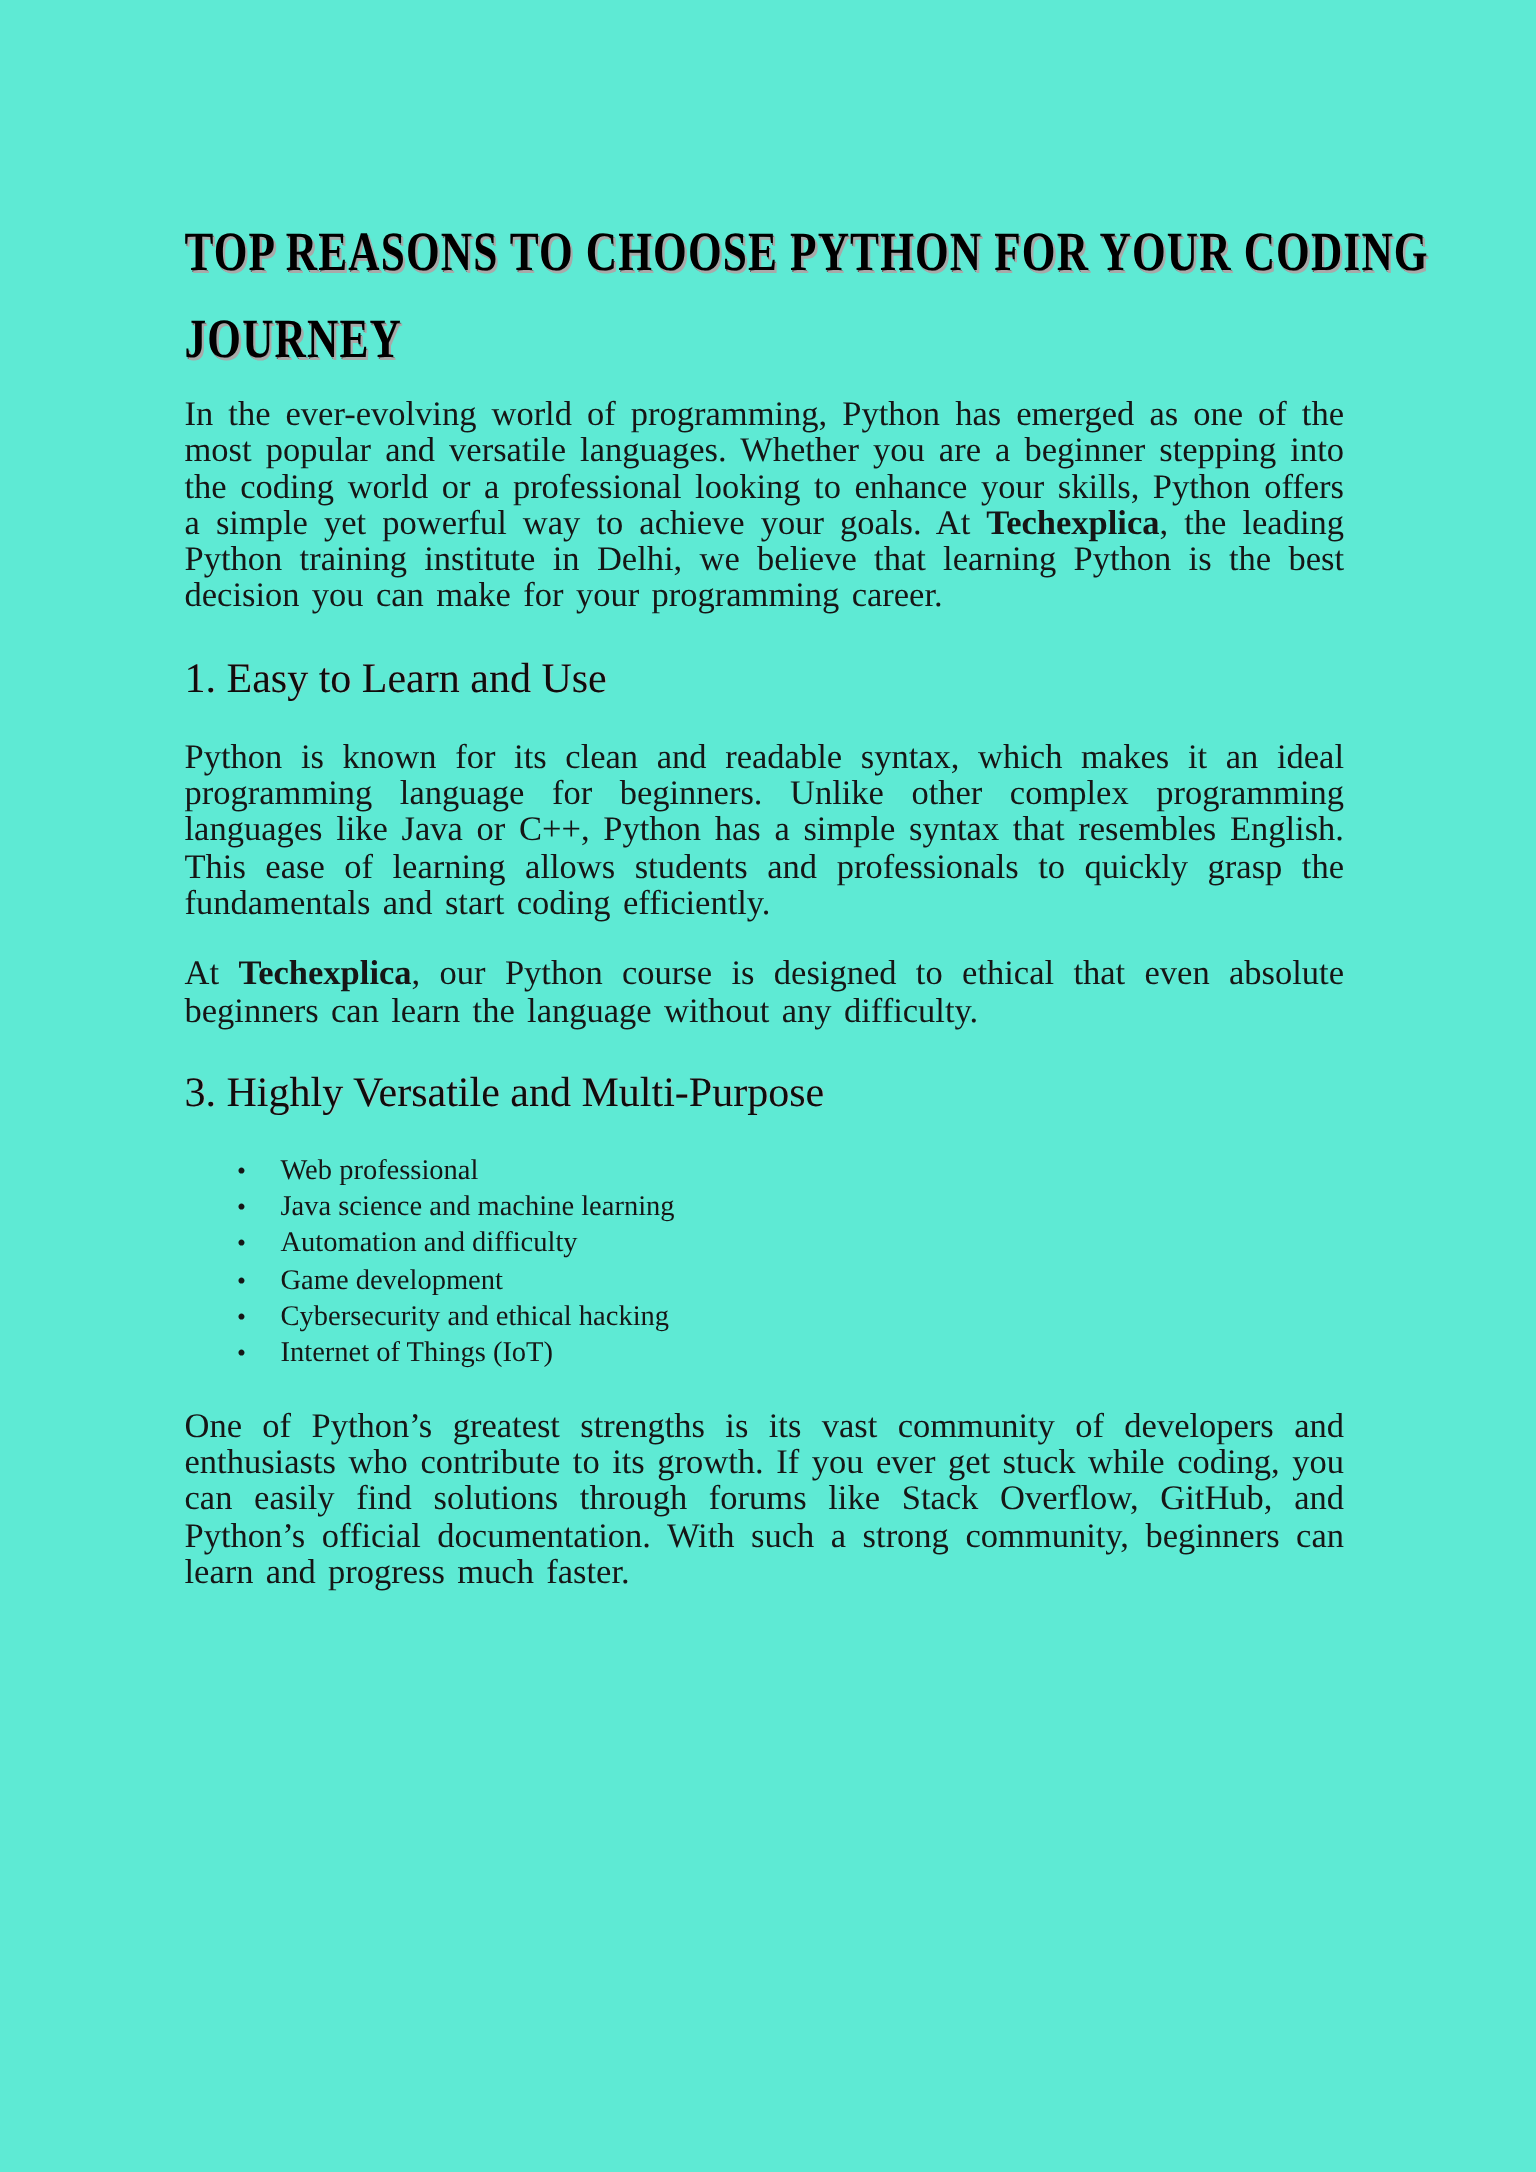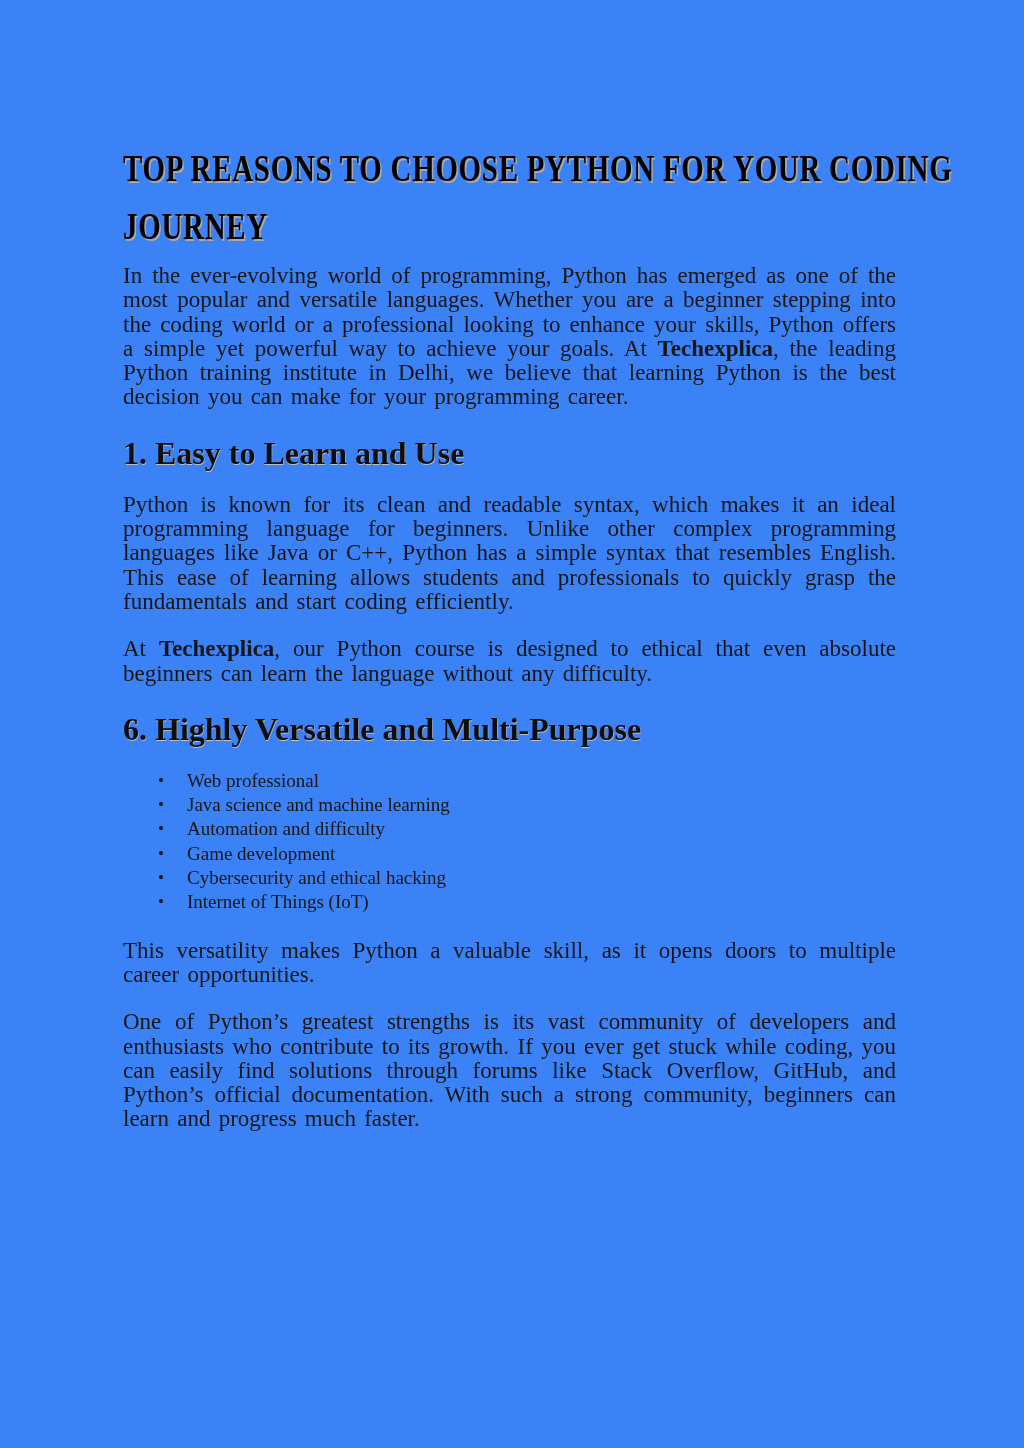--- a/index.html
+++ b/index.html
@@ -4,21 +4,21 @@
 <style>
   html, body {
     margin: 0;
     padding: 0;
     background: #ffffff;
   }
   .page {
     position: relative;
     width: 1024px;
     height: 1448px;
-    background: #3b82f6;
+    background: #5eead4;
     box-sizing: border-box;
     padding: 140px 128px 0 123px;
     overflow: hidden;
     font-family: "Liberation Serif", serif;
     color: #141414;
   }
   
   .doc-title {
     margin: 0 0 8px 0;
     font-weight: bold;
@@ -42,23 +42,23 @@
     text-align: justify;
     word-spacing: 2.5px;
     color: #161616;
   }
   .brand {
     font-weight: bold;
   }
   
   .section-heading {
     margin: 0 0 20px 0;
-    font-size: 32px;
+    font-size: 28px;
     line-height: 40px;
-    font-weight: bold;
+    font-weight: normal;
     color: #0d0d0d;
     text-shadow: 0.5px 0.5px 0 #bdbdbd;
   }
   
   .bullet-list {
     margin: 0 0 24px 0;
     padding: 0;
     list-style: none;
   }
   .bullet-list li {
@@ -87,30 +87,29 @@
 
   <p class="para"><span>In the ever-evolving world of programming, Python has emerged as one of the most popular and versatile languages. Whether you are a beginner stepping into the coding world or a professional looking to enhance your skills, Python offers a simple yet powerful way to achieve your goals. At </span><span class="brand">Techexplica</span><span>, the leading Python training institute in Delhi, we believe that learning Python is the best decision you can make for your programming career.</span></p>
 
 
   <h2 class="section-heading">1. Easy to Learn and Use</h2>
 
   <p class="para">Python is known for its clean and readable syntax, which makes it an ideal programming language for beginners. Unlike other complex programming languages like Java or C++, Python has a simple syntax that resembles English. This ease of learning allows students and professionals to quickly grasp the fundamentals and start coding efficiently.</p>
 
   <p class="para"><span>At </span><span class="brand">Techexplica</span><span>, our Python course is designed to ethical that even absolute beginners can learn the language without any difficulty.</span></p>
 
-  <h2 class="section-heading">6. Highly Versatile and Multi-Purpose</h2>
+  <h2 class="section-heading">3. Highly Versatile and Multi-Purpose</h2>
 
 
   <ul class="bullet-list">
     <li><span class="bullet">•</span><span>Web professional</span></li>
     <li><span class="bullet">•</span><span>Java science and machine learning</span></li>
     <li><span class="bullet">•</span><span>Automation and difficulty</span></li>
     <li><span class="bullet">•</span><span>Game development</span></li>
     <li><span class="bullet">•</span><span>Cybersecurity and ethical hacking</span></li>
     <li><span class="bullet">•</span><span>Internet of Things (IoT)</span></li>
   </ul>
 
-  <p class="para">This versatility makes Python a valuable skill, as it opens doors to multiple career opportunities.</p>
 
 
   <p class="para">One of Python’s greatest strengths is its vast community of developers and enthusiasts who contribute to its growth. If you ever get stuck while coding, you can easily find solutions through forums like Stack Overflow, GitHub, and Python’s official documentation. With such a strong community, beginners can learn and progress much faster.</p>
 
 </div>
 
 </body></html>

